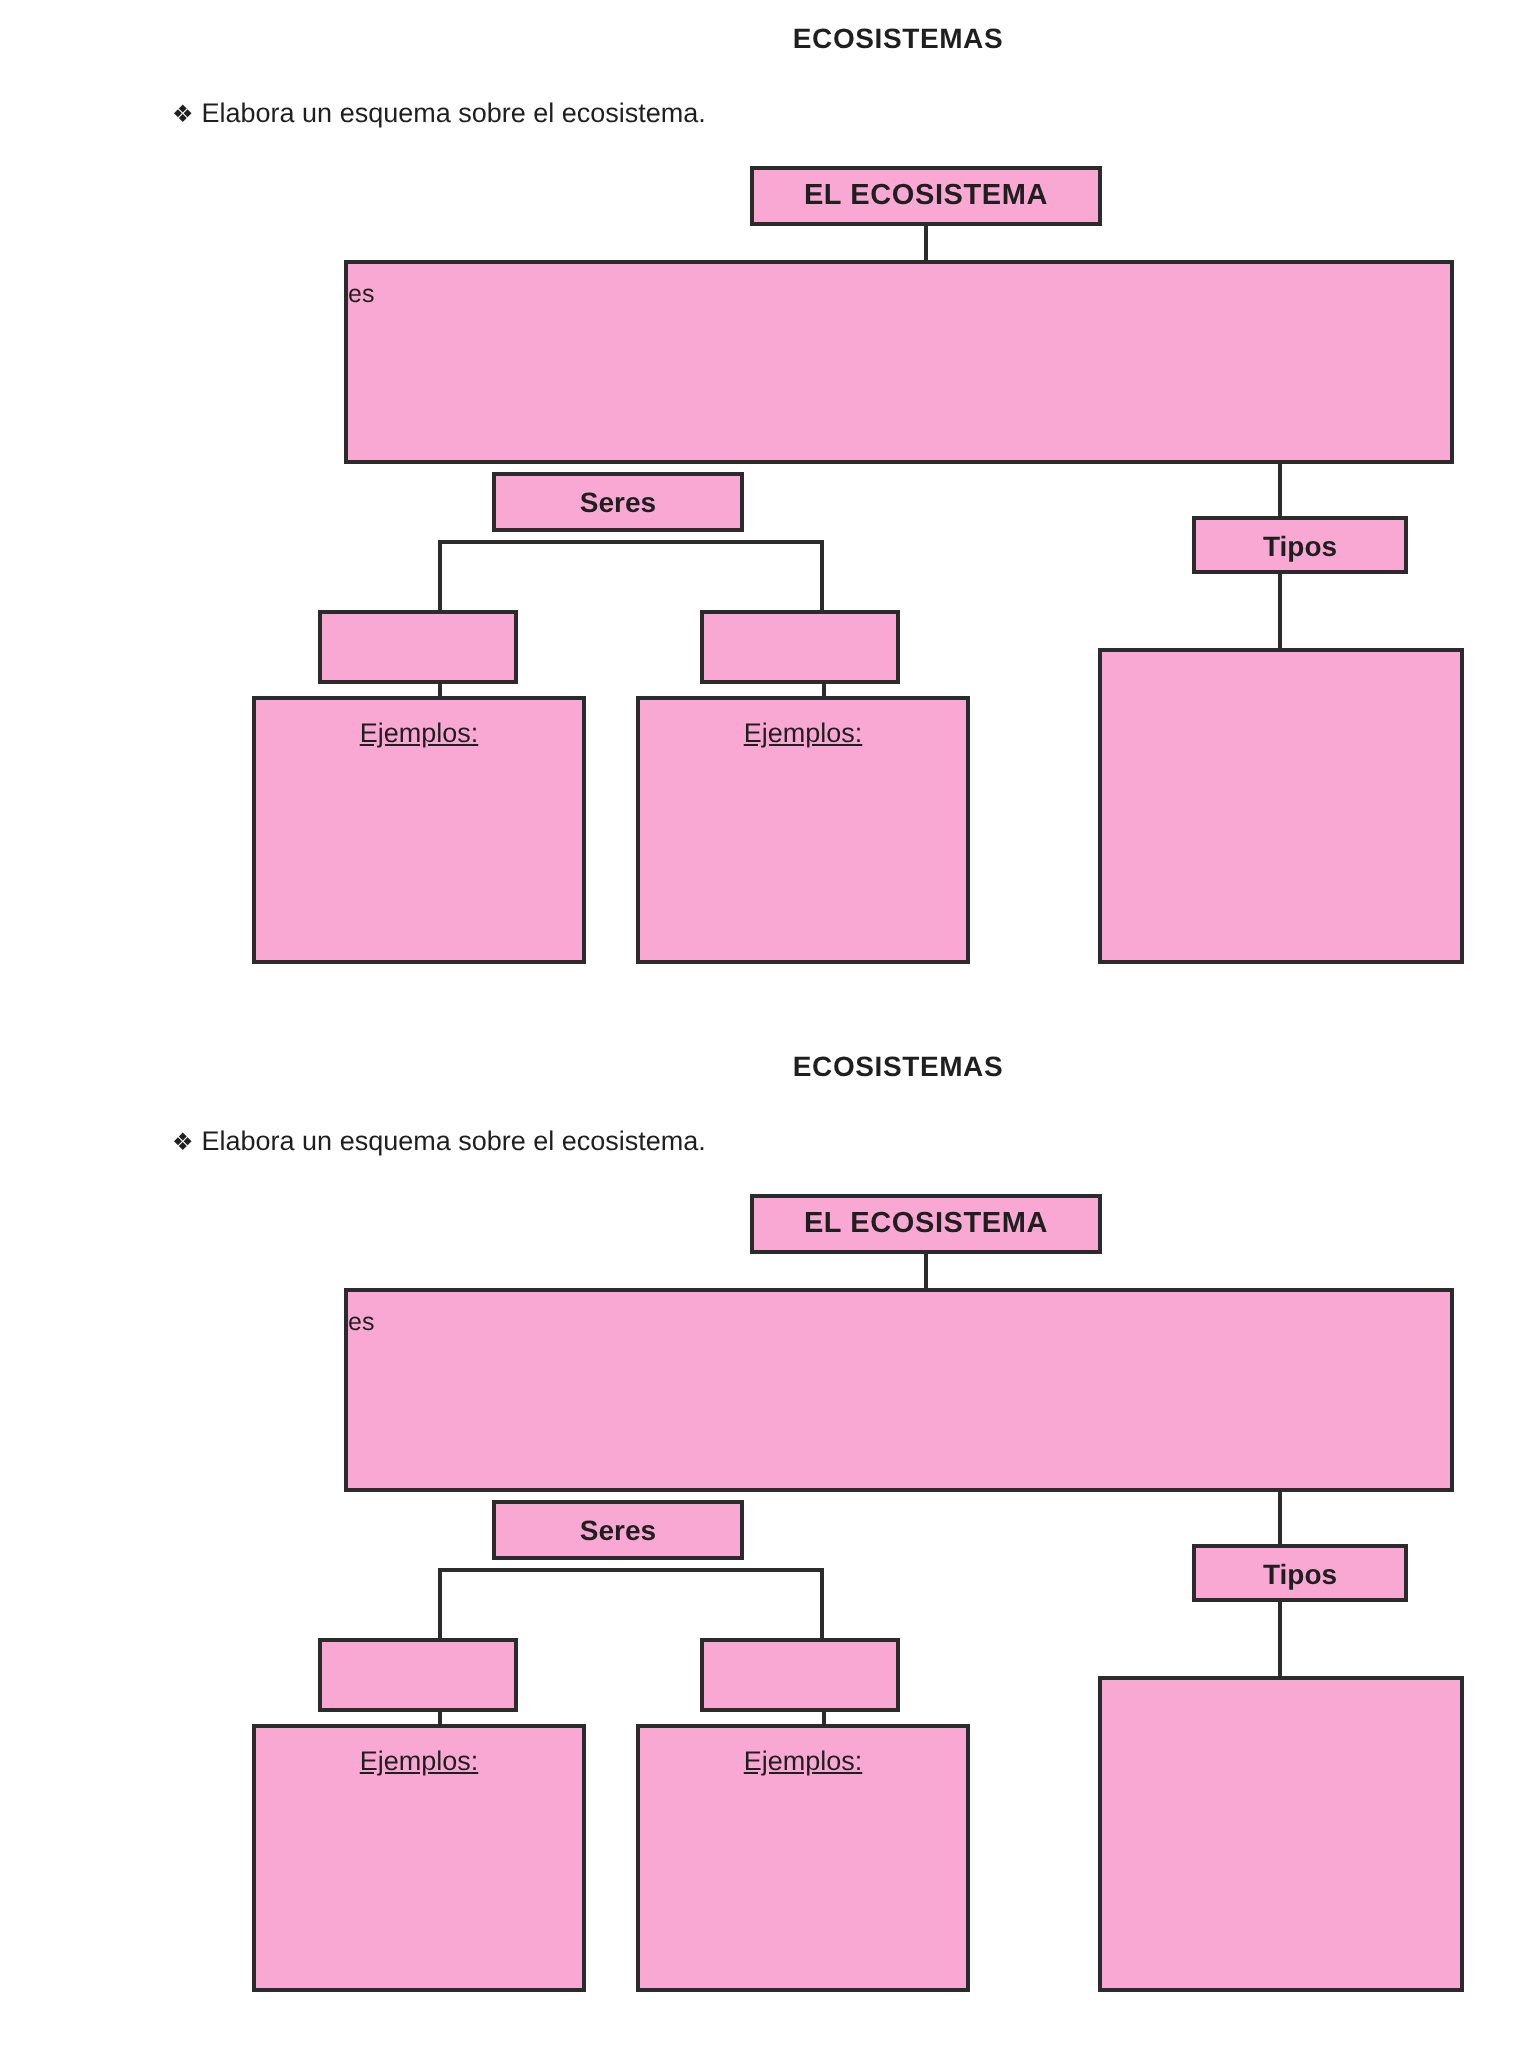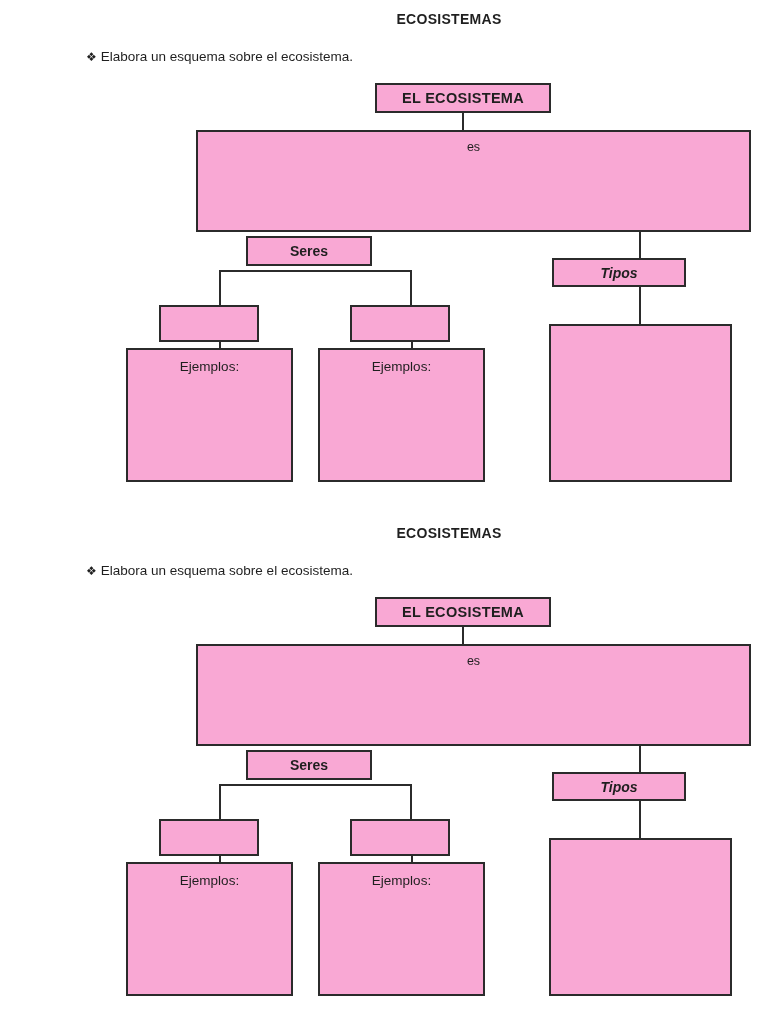--- a/index.html
+++ b/index.html
@@ -52,39 +52,39 @@
   .line {
     position: absolute;
     background: #2b2b2b;
   }
   .root-box {
     left: 327px; top: 83px; width: 176px; height: 30px;
     display: flex; align-items: center; justify-content: center;
     font-size: 14.5px; font-weight: bold; letter-spacing: 0.3px;
   }
   .es-box {
-    left: 148px; top: 130px; width: 555px; height: 102px;
-    text-align: center; padding-top: 8px; font-size: 12.5px;
+    left: 124px; top: 130px; width: 555px; height: 102px;
+    text-align: left; padding-top: 8px; font-size: 12.5px;
   }
   .seres-box {
     left: 198px; top: 236px; width: 126px; height: 30px;
     display: flex; align-items: center; justify-content: center;
     font-size: 14px; font-weight: bold;
   }
   .tipos-box {
-    left: 504px; top: 258px; width: 134px; height: 29px;
+    left: 548px; top: 258px; width: 108px; height: 29px;
     display: flex; align-items: center; justify-content: center;
-    font-size: 14px; font-weight: bold; font-style: italic;
+    font-size: 14px; font-weight: bold;
   }
   .blank-small-left  { left: 111px; top: 305px; width: 100px; height: 37px; }
   .blank-small-right { left: 302px; top: 305px; width: 100px; height: 37px; }
   .ejemplos-left  { left: 78px;  top: 348px; width: 167px; height: 134px; }
   .ejemplos-right { left: 270px; top: 348px; width: 167px; height: 134px; }
   .ejemplos-left, .ejemplos-right {
-    text-align: center; padding-top: 9px; font-size: 13.5px;
+    text-align: center; padding-top: 9px; font-size: 13.5px; text-decoration: underline;
   }
   .big-box { left: 501px; top: 324px; width: 183px; height: 158px; }
 
   
   .root-stem      { left: 414px; top: 113px; width: 2px;  height: 17px; }
   .bracket-h      { left: 171px; top: 270px; width: 193px; height: 2px; }
   .bracket-v-left { left: 171px; top: 270px; width: 2px;  height: 36px; }
   .bracket-v-right{ left: 362px; top: 270px; width: 2px;  height: 36px; }
   .stub-left      { left: 171px; top: 341px; width: 2px;  height: 8px; }
   .stub-right     { left: 363px; top: 341px; width: 2px;  height: 8px; }

